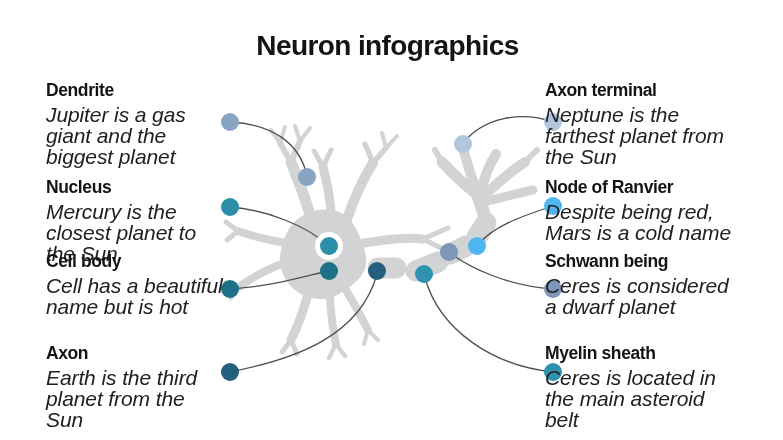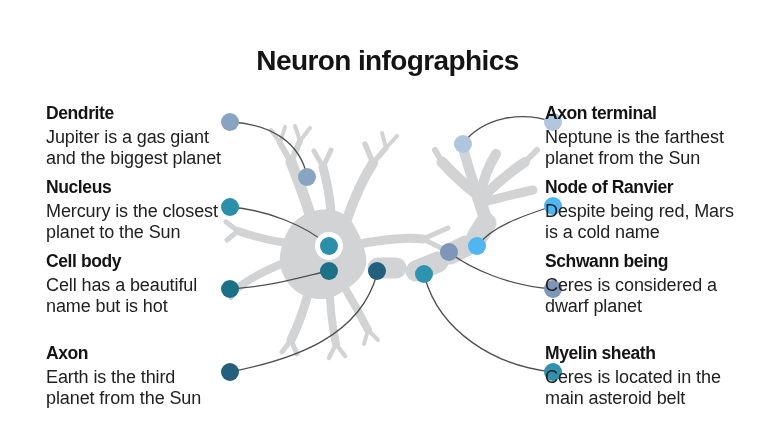--- a/index.html
+++ b/index.html
@@ -2,29 +2,29 @@
 <html><head>
 <meta charset="utf-8">
 <style>
   html,body{margin:0;padding:0;background:#fff;}
   .canvas{
     position:relative;width:783px;height:440px;background:#fff;overflow:hidden;
     font-family:"Liberation Sans",sans-serif;
   }
   .title{
     position:absolute;top:30px;left:0;right:8px;text-align:center;
-    font-size:28px;font-weight:bold;color:#141414;letter-spacing:-0.6px;margin:15px;
+    font-size:28px;font-weight:bold;color:#141414;letter-spacing:-0.6px;margin:0;
   }
   svg.diagram{position:absolute;top:0;left:0;}
   .item{position:absolute;}
   .item.left{left:46px;width:178px;text-align:left;}
   .item.right{right:46px;width:192px;text-align:left;}
-  .row1{top:103px}.row2{top:177px}.row3{top:251px}.row4{top:343px}
+  .row1{top:80px}.row2{top:177px}.row3{top:251px}.row4{top:343px}
   .item h2{font-size:17.5px;font-weight:bold;color:#141414;margin:0 0 3px 0;letter-spacing:-0.4px;}
-  .item p{font-size:18px;line-height:21px;color:#212121;margin:0;letter-spacing:-0.1px;}
+  .item p{font-size:21px;line-height:21px;color:#212121;margin:0;letter-spacing:-0.1px;font-style:italic;}
 </style>
 </head>
 <body>
 
 <div class="canvas">
 
   <svg class="diagram" width="783" height="440" viewBox="0 0 783 440">
 
     <g fill="none" stroke-linecap="round" stroke-linejoin="round" stroke="#d2d3d5">
 

